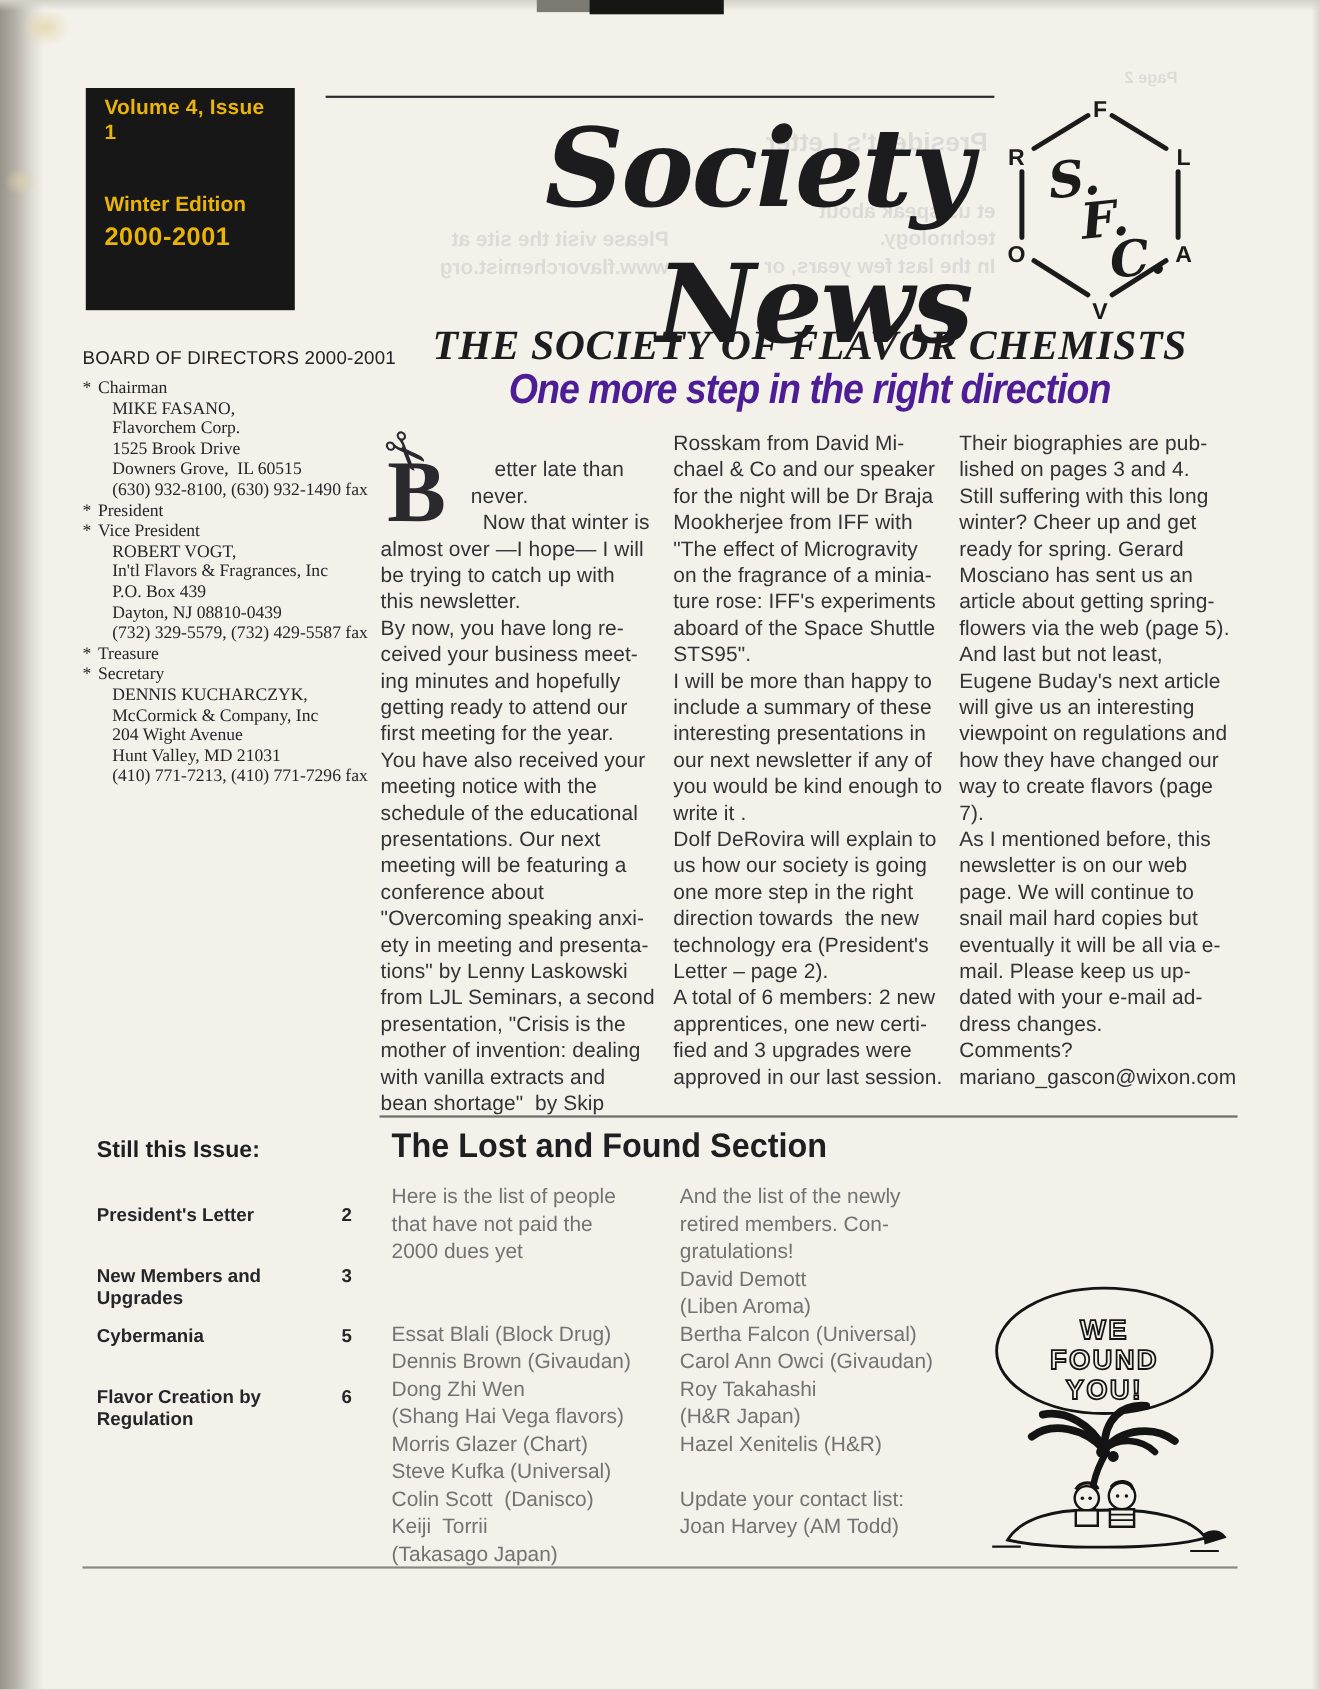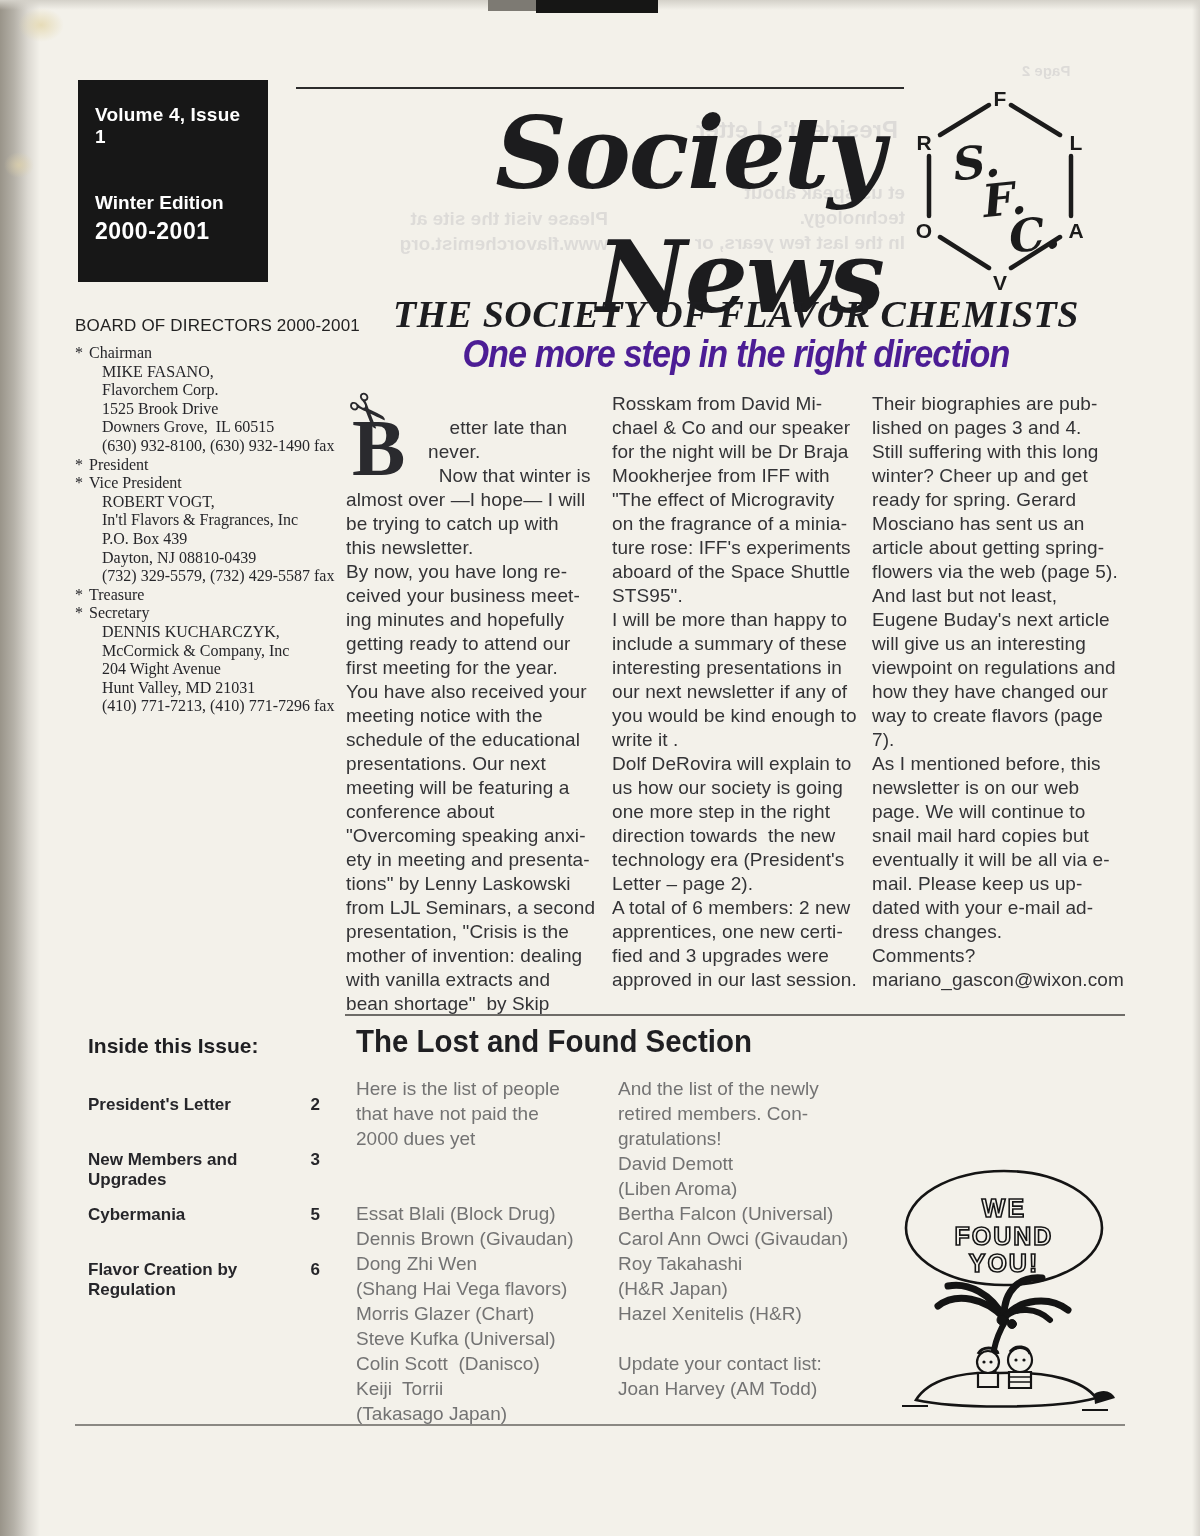--- a/index.html
+++ b/index.html
@@ -12,21 +12,21 @@
   .edge-top{position:absolute;left:0;top:0;width:1200px;height:10px;background:linear-gradient(180deg,#d4d1c9,rgba(243,241,234,0));}
   .scan-mark-dark{position:absolute;left:536px;top:0;width:122px;height:13px;background:#161615;}
   .scan-mark-gray{position:absolute;left:488px;top:0;width:50px;height:11px;background:#7d7a73;}
   .stain1{position:absolute;left:18px;top:8px;width:46px;height:34px;border-radius:50%;
      background:radial-gradient(closest-side,#e3d6ab,rgba(227,214,171,0));opacity:.8;}
   .stain2{position:absolute;left:4px;top:152px;width:30px;height:26px;border-radius:50%;
      background:radial-gradient(closest-side,#e0d2a9,rgba(224,210,169,0));opacity:.7;}
 
   
   .issue-box{position:absolute;left:78px;top:80px;width:190px;height:202px;background:#171717;
-     color:#ffffff;font-weight:bold;box-sizing:border-box;padding:24px 17px;}
+     color:#eab308;font-weight:bold;box-sizing:border-box;padding:8px 17px;}
   .issue-box .l1{font-size:19px;letter-spacing:.2px;}
   .issue-box .l2{font-size:19px;margin-top:44px;}
   .issue-box .l3{font-size:23px;margin-top:4px;letter-spacing:.5px;}
   .top-rule{position:absolute;left:296px;top:87px;width:608px;height:2px;background:#2c2c2c;}
   .news-title{position:absolute;left:298px;top:92px;width:585px;text-align:right;
      font-family:"DejaVu Serif","Liberation Serif",serif;font-style:italic;font-weight:600;
      font-size:99px;line-height:1.25;color:#1c1c1e;letter-spacing:-2px;}
   .logo{position:absolute;left:908px;top:78px;}
 
   .headline1{position:absolute;left:345px;top:292px;width:782px;text-align:center;
@@ -238,21 +238,21 @@
 newsletter is on our web
 page. We will continue to
 snail mail hard copies but
 eventually it will be all via e-
 mail. Please keep us up-
 dated with your e-mail ad-
 dress changes.
 Comments?
 mariano_gascon@wixon.com</div>
 
-  <div class="inside-heading">Inside this Issue:</div>
+  <div class="inside-heading">Still this Issue:</div>
   <div class="inside-item" style="top:1095px;">
     <span>President's Letter</span>
     <span class="pg">2</span>
   </div>
   <div class="inside-item" style="top:1150px;">
     <span>New Members and Upgrades</span>
     <span class="pg">3</span>
   </div>
   <div class="inside-item" style="top:1205px;">
     <span>Cybermania</span>

